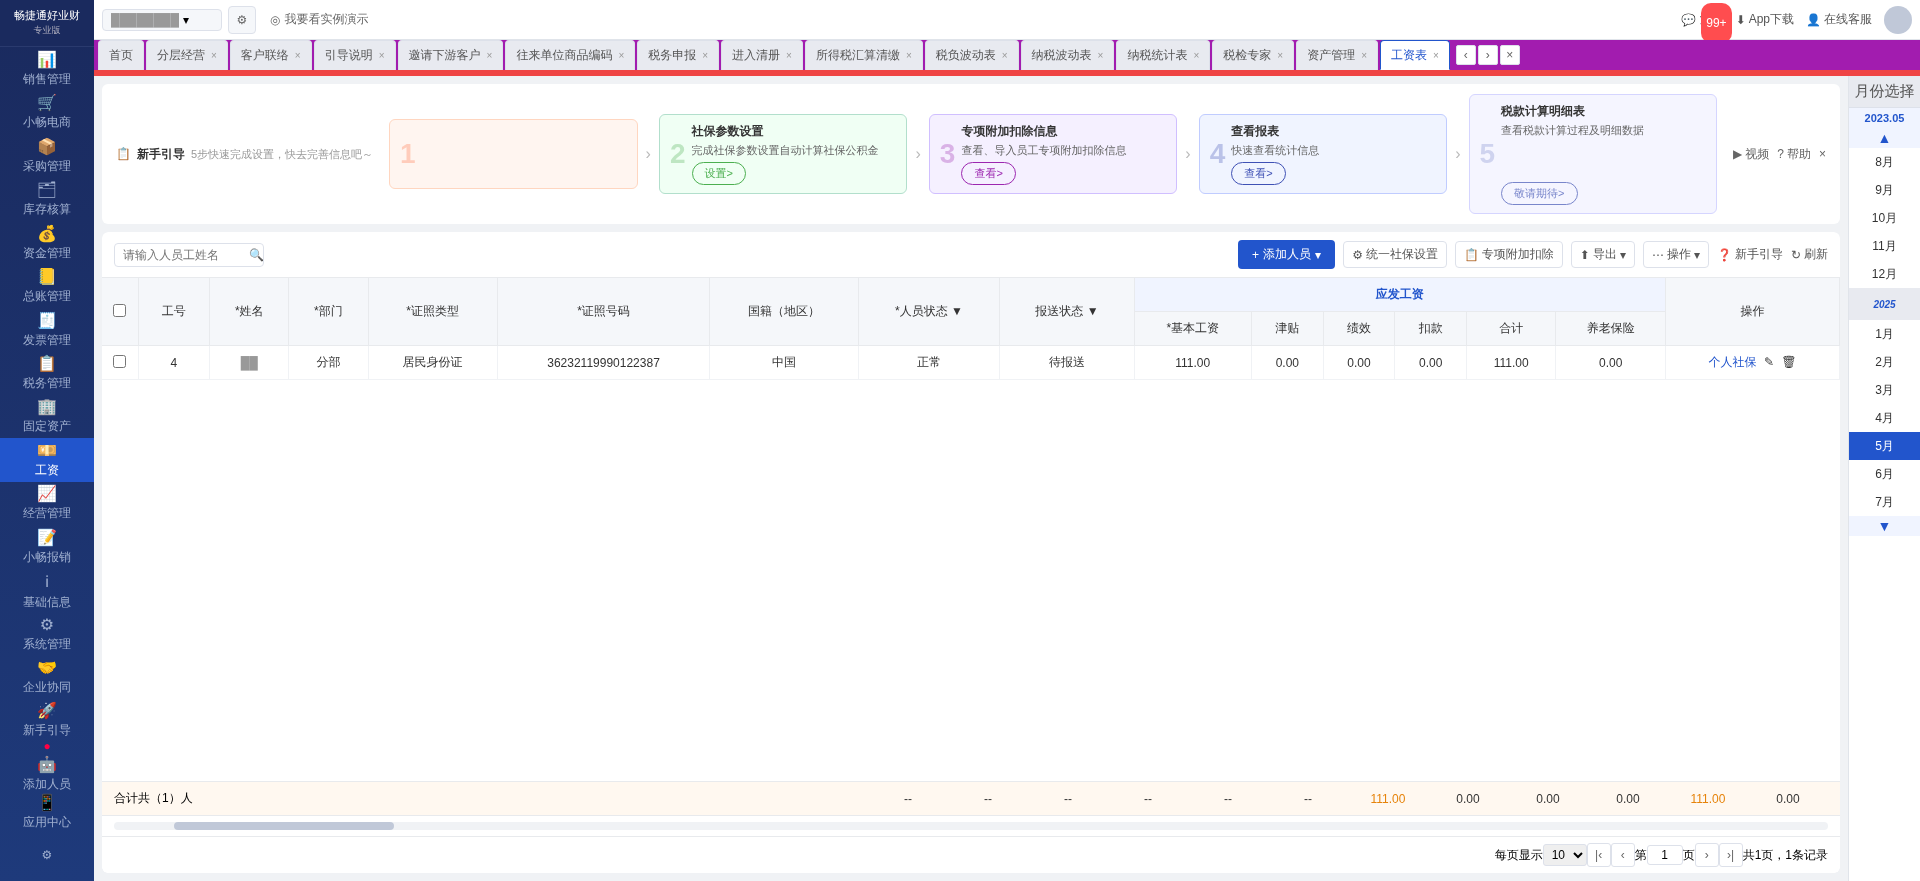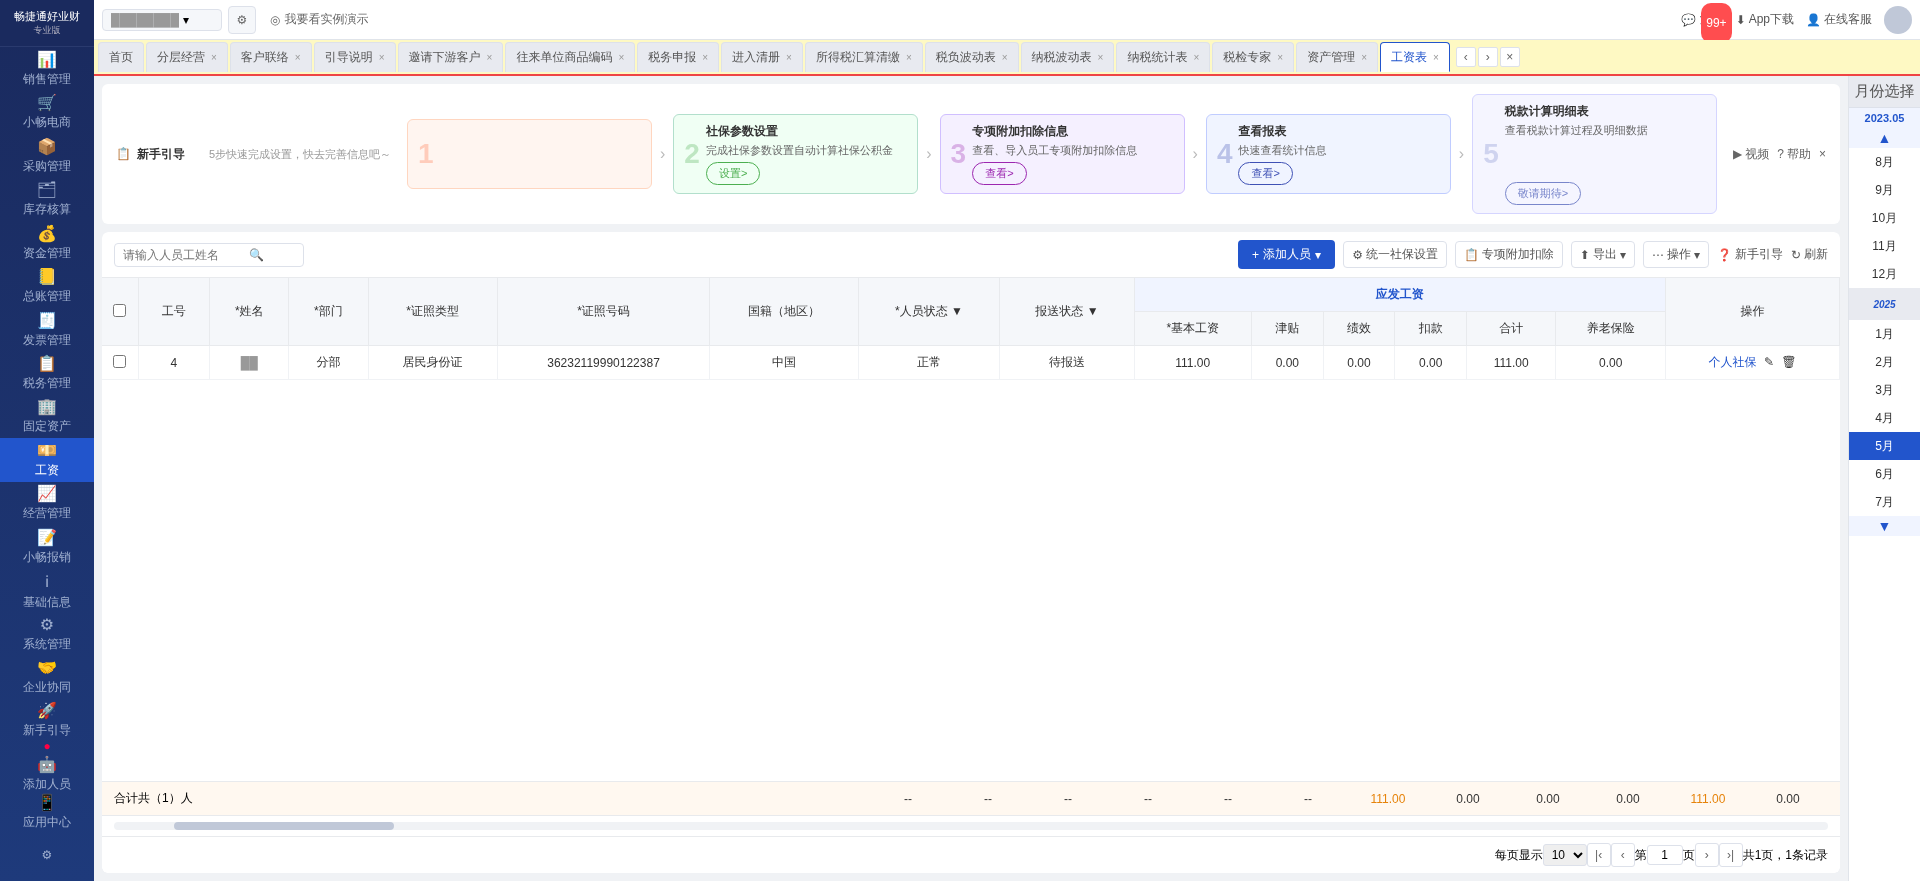--- a/index.html
+++ b/index.html
@@ -24,20 +24,21 @@
       flex-direction: column;
       align-items: center;
       justify-content: center;
       border-bottom: 1px solid #2a3a6e;
     }
     .sidebar-logo-text {
       color: #fff;
       font-size: 11px;
       line-height: 1.3;
       text-align: center;
+      font-family: Liberation Mono, monospace;
     }
     .sidebar-logo-sub {
       color: #aab;
       font-size: 9px;
     }
     .sidebar-item {
       width: 94px;
       height: 48px;
       display: flex;
       flex-direction: column;
@@ -136,24 +137,24 @@
     .avatar {
       width: 28px; height: 28px;
       background: #c0c8d8;
       border-radius: 50%;
       cursor: pointer;
     }
 
     
     .tabbar {
       height: 36px;
-      background: #fef9c3;
-      display: flex;
-      align-items: center;
-      border-bottom: 2px solid #ef4444;
+      background: #a21caf;
+      display: flex;
+      align-items: center;
+      border-bottom: 6px solid #ef4444;
       padding: 0 4px;
       flex-shrink: 0;
       overflow: hidden;
       position: relative;
     }
     .tab-item {
       height: 30px;
       display: flex;
       align-items: center;
       padding: 0 10px;
@@ -304,21 +305,21 @@
       flex-shrink: 0;
       border-bottom: 1px solid #e8eaed;
     }
     .search-input-wrap {
       display: flex;
       align-items: center;
       border: 1px solid #dde1ea;
       border-radius: 4px;
       padding: 4px 8px;
       gap: 6px;
-      width: 190px;
+      width: 150px;
       background: #fff;
     }
     .search-input {
       border: none;
       outline: none;
       font-size: 12px;
       color: #999;
       width: 120px;
     }
     .toolbar-right {
@@ -712,21 +713,21 @@
   </div>
 
   <div class="content-area">
 
     <div class="page-content">
 
       <div class="guide-banner">
         <div class="guide-title">
           <span>📋</span>
           <span>新手引导</span>
-          <span style="font-weight:normal;color:#999;font-size:11px;margin-left:18px;">5步快速完成设置，快去完善信息吧～</span>
+          <span style="font-weight:normal;color:#999;font-size:11px;">5步快速完成设置，快去完善信息吧～</span>
         </div>
         <div class="guide-steps">
           <div class="guide-step step-1">
             <div class="step-number">1</div>
           </div>
           <div class="step-arrow">›</div>
           <div class="guide-step step-2">
             <div class="step-number">2</div>
             <div class="step-info">
               <div class="step-title">社保参数设置</div>

